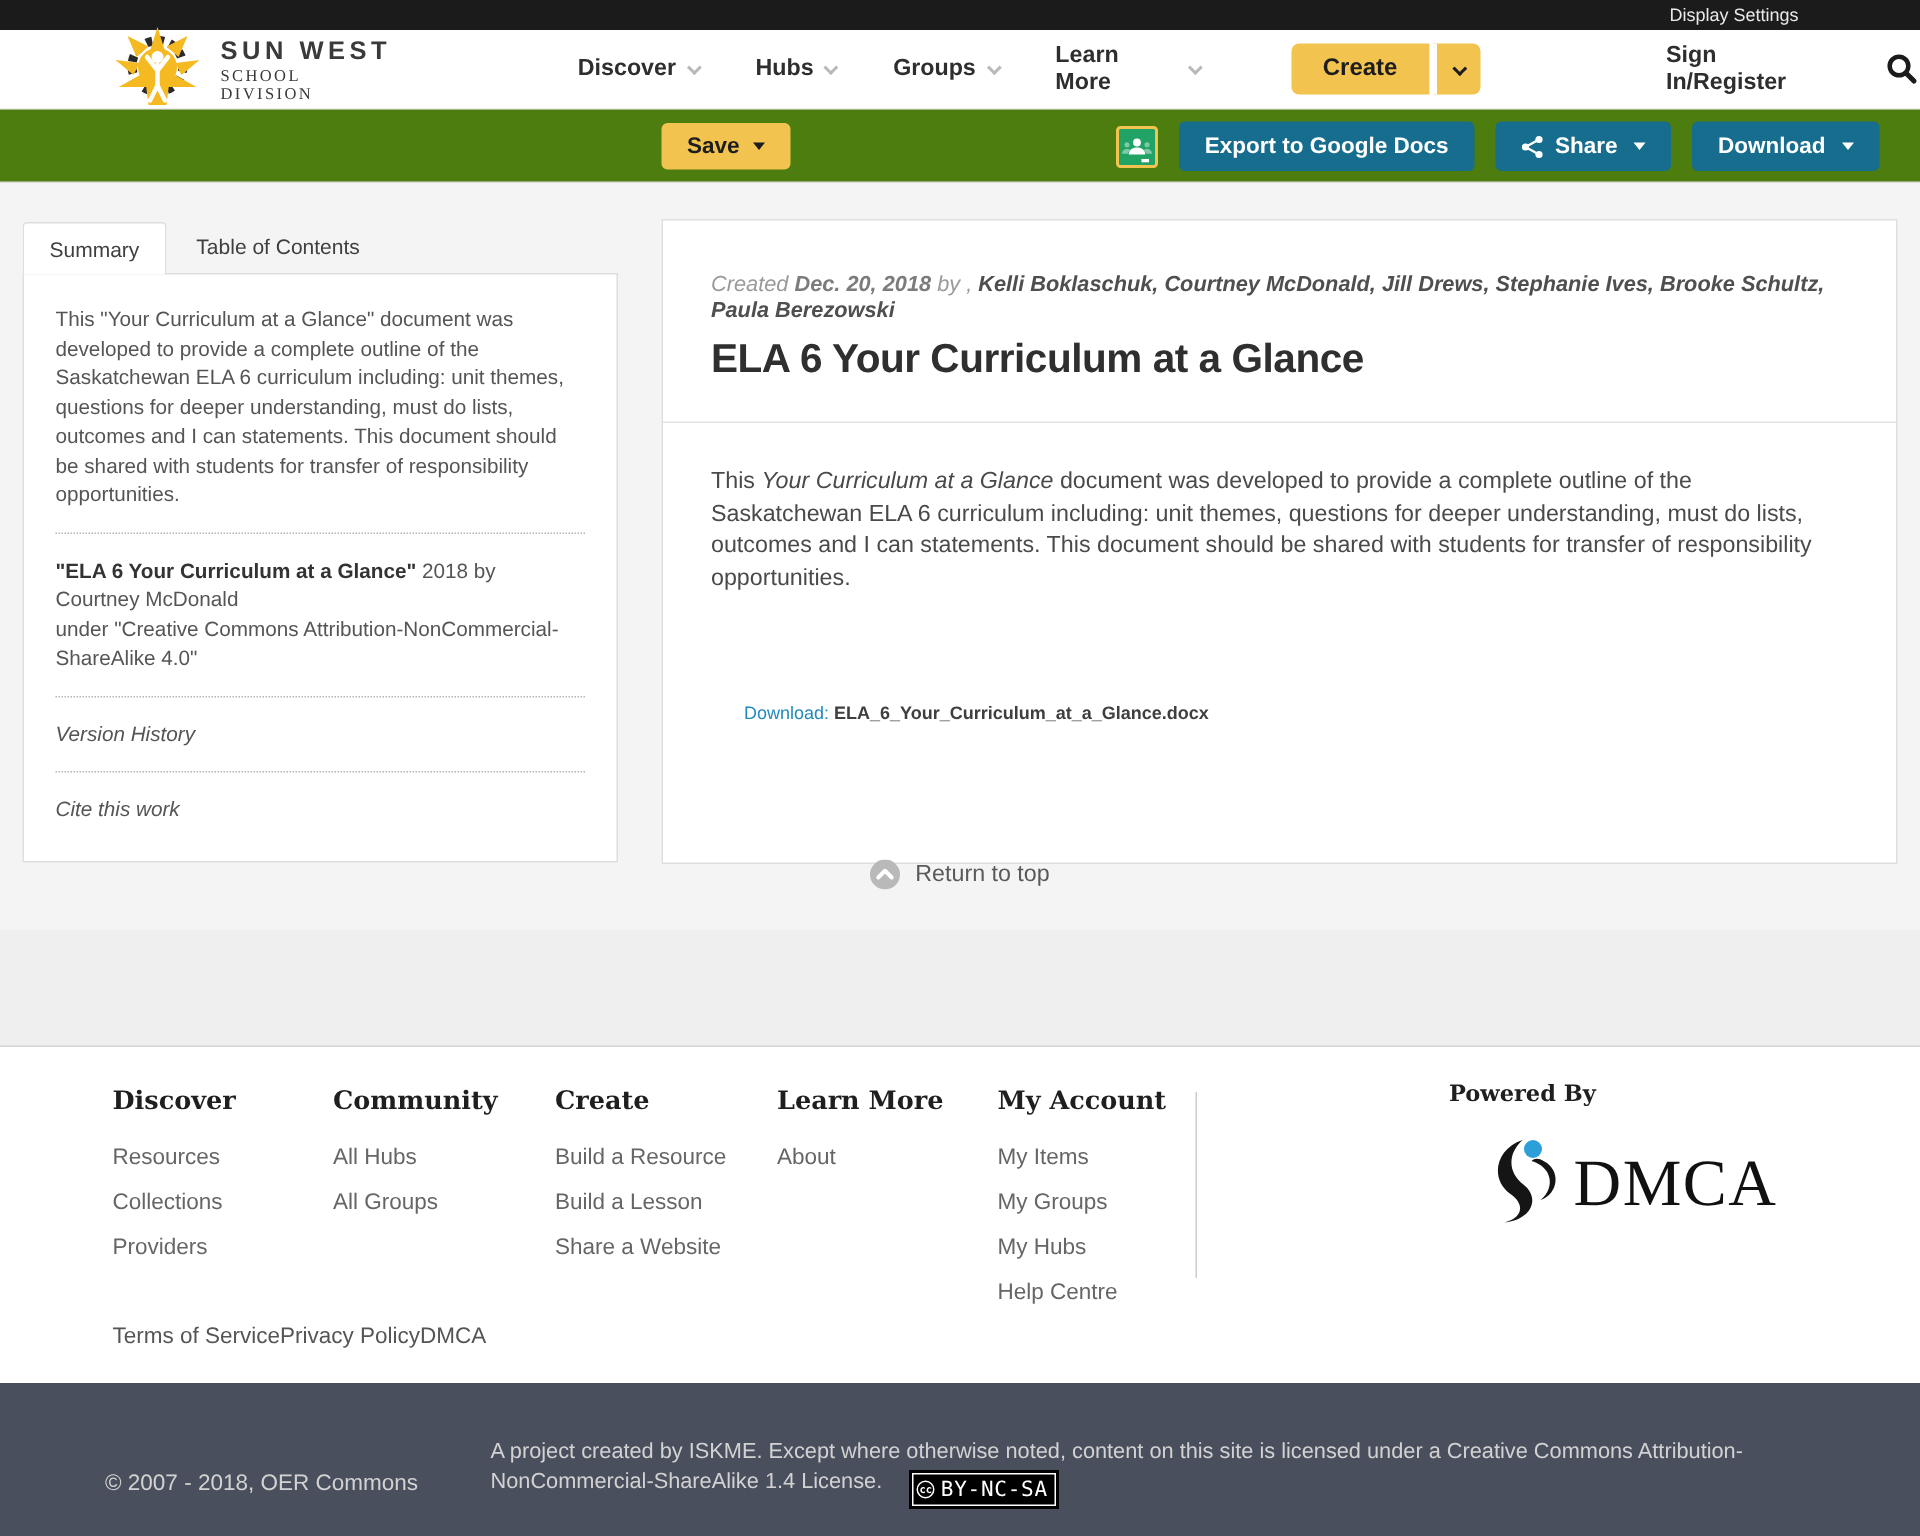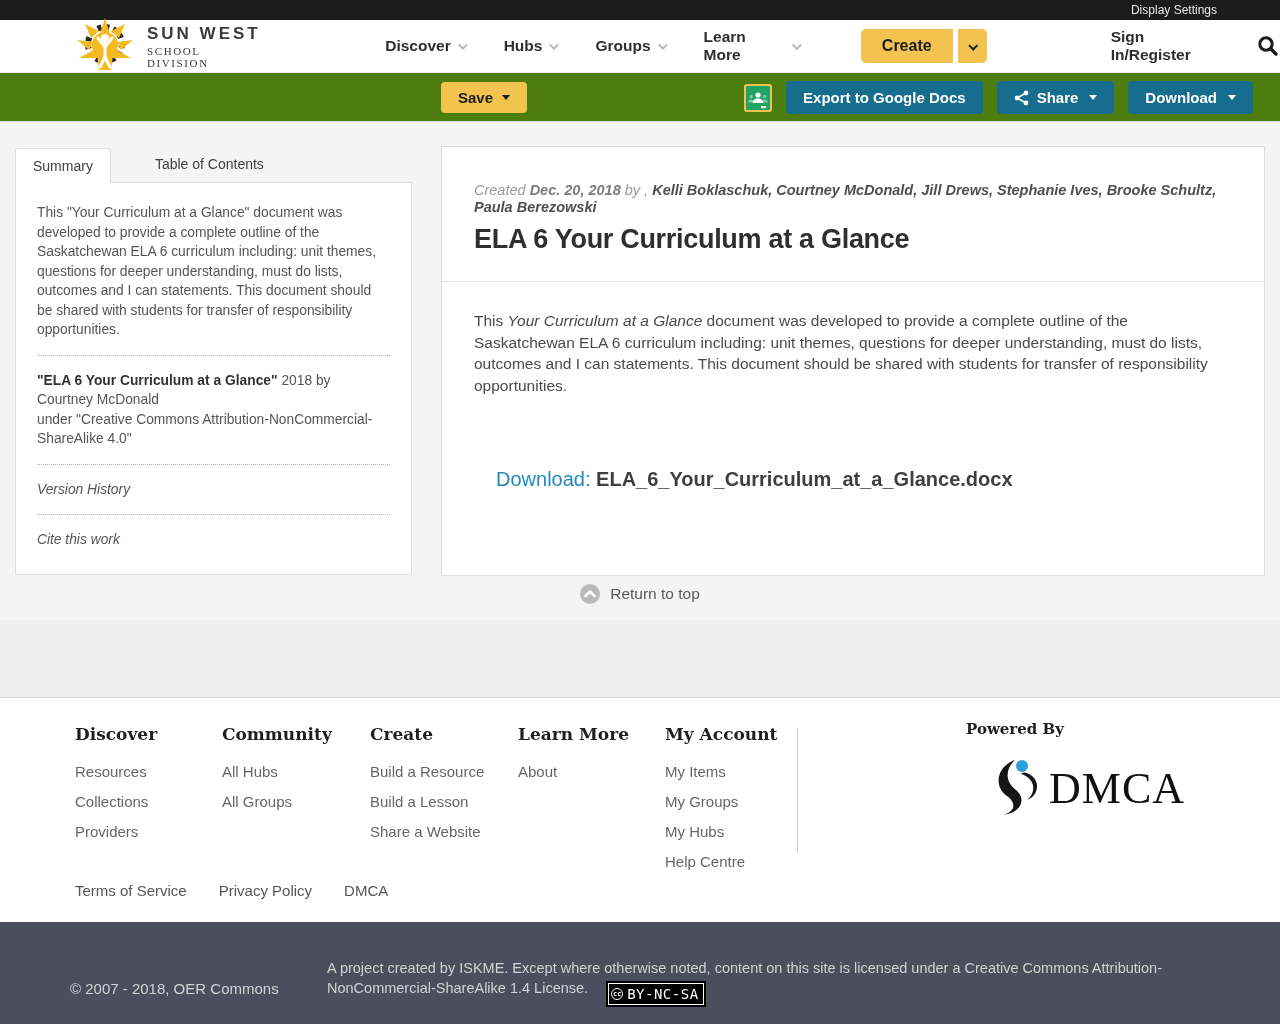--- a/index.html
+++ b/index.html
@@ -1,20 +1,20 @@
 <!DOCTYPE html>
 <html><head>
 <meta charset="utf-8">
 <style>
   * { margin:0; padding:0; box-sizing:border-box; }
   html,body { width:1280px; }
   body { font-family:"Liberation Sans", sans-serif; background:#f4f4f4; color:#444; }
 
   
-  .topbar { height:20px; background:#1b1b1b; display:flex; justify-content:flex-end; align-items:center; padding-right:63px; }
+  .topbar { height:20px; background:#1b1b1b; display:flex; justify-content:flex-end; align-items:center; padding-right:81px; }
   .topbar a { color:#e8e8e8; font-size:12px; text-decoration:none; }
 
   
   .navbar { height:53px; background:#fff; display:flex; align-items:center; padding:0 0 0 75px; border-bottom:1px solid #eee; position:relative; }
   .logo { display:flex; align-items:center; gap:10px; cursor:pointer; }
   .logo-text .lt1 { font-size:17px; font-weight:bold; letter-spacing:3px; color:#3a3a3a; }
   .logo-text .lt2 { font-family:"Liberation Serif", serif; font-size:11px; letter-spacing:1.6px; color:#3a3a3a; margin-top:1px; }
   .nav-links { display:flex; align-items:center; gap:39px; margin-left:120px; }
   .nav-item { display:flex; align-items:center; gap:7px; font-size:15.5px; font-weight:bold; color:#2e2e2e; cursor:pointer; }
   .chev { width:7px; height:7px; border-right:2px solid #b9b9b9; border-bottom:2px solid #b9b9b9; transform:rotate(45deg) translateY(-2px); }
@@ -32,60 +32,60 @@
   .caret-light { width:0; height:0; border-left:4.5px solid transparent; border-right:4.5px solid transparent; border-top:5px solid #fff; margin-left:3px; }
   .toolbar-right { position:absolute; right:27px; top:8px; display:flex; align-items:center; gap:14px; }
   .classroom-btn { width:28px; height:28px; border-radius:3px; background:#21a365; border:2px solid #f2c44f; position:relative; cursor:pointer; }
   .btn-teal { background:#176d8e; border:none; border-radius:4px; color:#fff; font-size:15px; font-weight:bold; padding:8px 17px; cursor:pointer; display:flex; align-items:center; gap:8px; font-family:inherit; }
 
   
   .content { position:relative; height:498px; }
 
   
   .sidebar { position:absolute; left:15px; top:25px; width:397px; }
-  .tabs { display:flex;gap:24px; }
+  .tabs { display:flex; }
   .tab { font-size:14px; color:#3f3f3f; padding:9px 17px; cursor:pointer; }
   .tab.active { background:#fff; border:1px solid #ddd; border-bottom:none; border-radius:3px 3px 0 0; position:relative; z-index:2; top:1px; }
   .tab.inactive { padding:9px 20px; }
   .side-panel { background:#fff; border:1px solid #ddd; padding:20px 21px 24px 21px; font-size:13.8px; line-height:19.5px; color:#555; }
   .side-divider { border-top:1px dotted #b5b5b5; margin:15px 0; }
   .attr b { color:#333; }
   .side-link { color:#555; cursor:pointer; display:inline-block;font-style:italic; }
 
   
   .main-panel { position:absolute; left:441px; top:24px; width:824px; height:430px; background:#fff; border:1px solid #ddd; }
   .mp-header { padding:35px 32px 0 32px; }
   .created { font-style:italic; font-size:14.5px; color:#9a9a9a; line-height:17px; }
   .created .date { color:#7c7c7c; font-weight:bold; }
   .created .author { color:#4f4f4f; font-weight:bold; }
   .mp-title { font-size:27px; font-weight:bold; color:#2f2f2f; letter-spacing:-0.3px; margin-top:8px; }
   .mp-rule { border-top:1px solid #e4e4e4; margin-top:26px; }
   .mp-body { padding:28px 32px 0 32px; font-size:15.5px; line-height:21.5px; color:#4a4a4a; }
-  .mp-download { margin:72px 32px 0 54px; font-size:20px; }
+  .mp-download { margin:72px 32px 0 54px; font-size:12px; }
   .dl-label { color:#2289bd; cursor:pointer; }
   .dl-file { color:#3f3f3f; font-weight:bold; cursor:pointer; }
 
-  .return-top { position:absolute; left:0; right:0; top:462px; display:flex; align-items:center; justify-content:center; gap:10px; cursor:pointer; }
+  .return-top { position:absolute; left:0; right:0; top:451px; display:flex; align-items:center; justify-content:center; gap:10px; cursor:pointer; }
   .return-top span { font-size:15.5px; color:#5a5a5a; }
 
   
   .band { height:78px; background:#efefef; border-bottom:1px solid #d4d4d4; }
 
   
   .footer { background:#fff; height:224px; position:relative; }
   .fcol { position:absolute; top:26px; }
   .fcol h4 { font-family:"DejaVu Serif", serif; font-size:17px; color:#1f1f1f; font-weight:bold; }
   .fcol ul { list-style:none; margin-top:19px; }
   .fcol li { font-size:15px; color:#666; margin-bottom:13px; cursor:pointer; }
   .fcol.c1{left:75px;} .fcol.c2{left:222px;} .fcol.c3{left:370px;} .fcol.c4{left:518px;} .fcol.c5{left:665px;}
   .vdiv { position:absolute; left:797px; top:30px; width:1px; height:124px; background:#ccc; }
   .powered { position:absolute; left:966px; top:22px; font-family:"DejaVu Serif", serif; font-size:15px; font-weight:bold; color:#1f1f1f; }
   .iskme { position:absolute; left:985px; top:58px; display:flex; align-items:center; cursor:pointer; }
   .iskme-word { font-family:"Liberation Serif", serif; font-size:44px; color:#111; letter-spacing:1px; margin-left:-6px; }
-  .legal { position:absolute; left:75px; top:184px; display:flex; gap:32px; }
+  .legal { position:absolute; left:75px; top:184px; display:flex; }
   .legal a { font-size:15px; color:#555; text-decoration:none; cursor:pointer; }
 
   
   .bottombar { background:#4a4f5e; height:102px; position:relative; color:#d2d2d2; }
   .copyright { position:absolute; left:70px; top:58px; font-size:15px; }
   .license { position:absolute; left:327px; top:36px; font-size:14.5px; line-height:20px; color:#d2d2d2; }
   .cc-badge { display:inline-flex; align-items:center; gap:4px; background:#000; border:1px solid #000; outline:1px solid #fff; outline-offset:-3px; padding:2px 6px 2px 4px; margin-left:14px; vertical-align:-3px; cursor:pointer; }
   .cc-circ { width:12px; height:12px; border:1.4px solid #fff; border-radius:50%; color:#fff; font-size:7px; font-weight:bold; display:flex; align-items:center; justify-content:center; font-family:"DejaVu Sans Mono", monospace; }
   .cc-txt { color:#fff; font-size:14px; font-family:"DejaVu Sans Mono", monospace; letter-spacing:0.5px; }
 </style>

